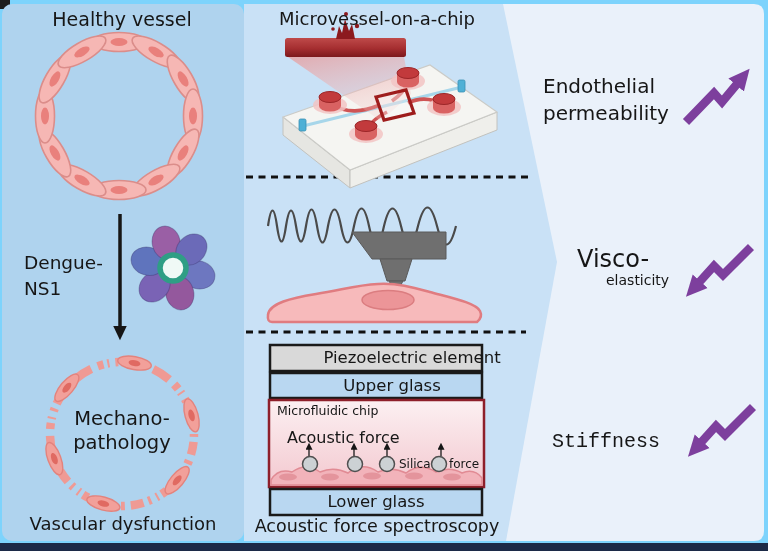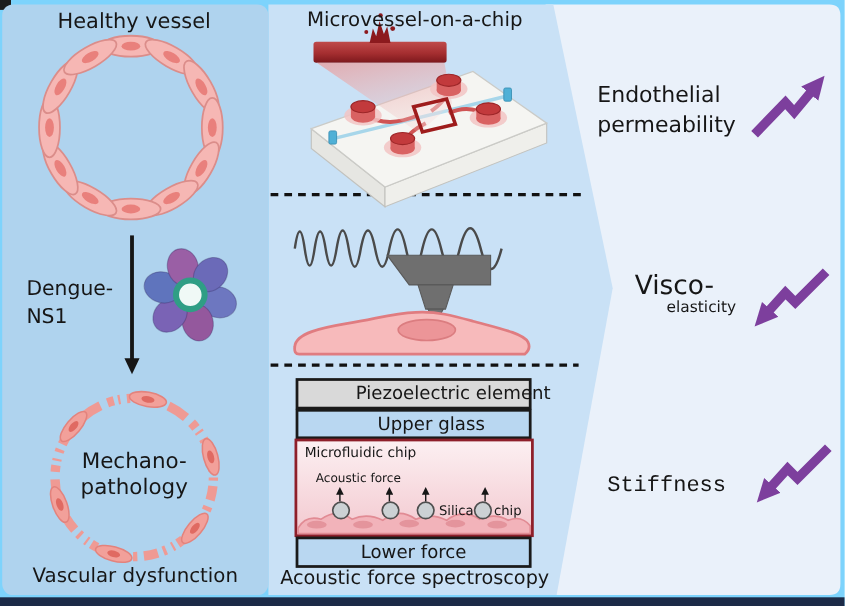--- a/index.html
+++ b/index.html
@@ -302,24 +302,24 @@
   <div class="txt" style="left:24px;top:252px;font-size:18.5px;">Dengue-</div>
   <div class="txt" style="left:24px;top:278px;font-size:18.5px;">NS1</div>
   <div class="txt ctr" style="left:42px;top:407px;width:160px;font-size:19.5px;">Mechano-</div>
   <div class="txt ctr" style="left:42px;top:431px;width:160px;font-size:19.5px;">pathology</div>
   <div class="txt ctr" style="left:7px;top:513px;width:232px;font-size:18px;">Vascular dysfunction</div>
 
   <div class="txt ctr" style="left:252px;top:8px;width:250px;font-size:18px;">Microvessel-on-a-chip</div>
   <div class="txt ctr" style="left:270px;top:348px;width:212px;font-size:16.5px;padding-left:36px;">Piezoelectric element</div>
   <div class="txt ctr" style="left:270px;top:376px;width:212px;font-size:16.5px;margin-left:16px;">Upper glass</div>
   <div class="txt" style="left:277px;top:403px;font-size:12.5px;">Microfluidic chip</div>
-  <div class="txt" style="left:287px;top:428px;font-size:11px;">Acoustic force</div>
+  <div class="txt" style="left:287px;top:428px;font-size:16px;">Acoustic force</div>
   <div class="txt" style="left:399px;top:457px;width:30px;font-size:12px;text-align:right;">Silica</div>
-  <div class="txt" style="left:449px;top:457px;font-size:12px;">chip</div>
-  <div class="txt ctr" style="left:270px;top:492px;width:212px;font-size:16.5px;">Lower force</div>
+  <div class="txt" style="left:449px;top:457px;font-size:12px;">force</div>
+  <div class="txt ctr" style="left:270px;top:492px;width:212px;font-size:16.5px;">Lower glass</div>
   <div class="txt ctr" style="left:252px;top:516px;width:250px;font-size:17.5px;">Acoustic force spectroscopy</div>
 
   <div class="txt" style="left:543px;top:74px;font-size:20px;">Endothelial</div>
   <div class="txt" style="left:543px;top:101px;font-size:20px;">permeability</div>
   <div class="txt" style="left:577px;top:245px;font-size:24px;">Visco-</div>
   <div class="txt" style="left:577px;top:272px;font-size:14px;margin-left:29px;">elasticity</div>
   <div class="txt" style="left:552px;top:430px;font-size:20px;font-family:Liberation Mono, monospace;">Stiffness</div>
 
 </div>
 

